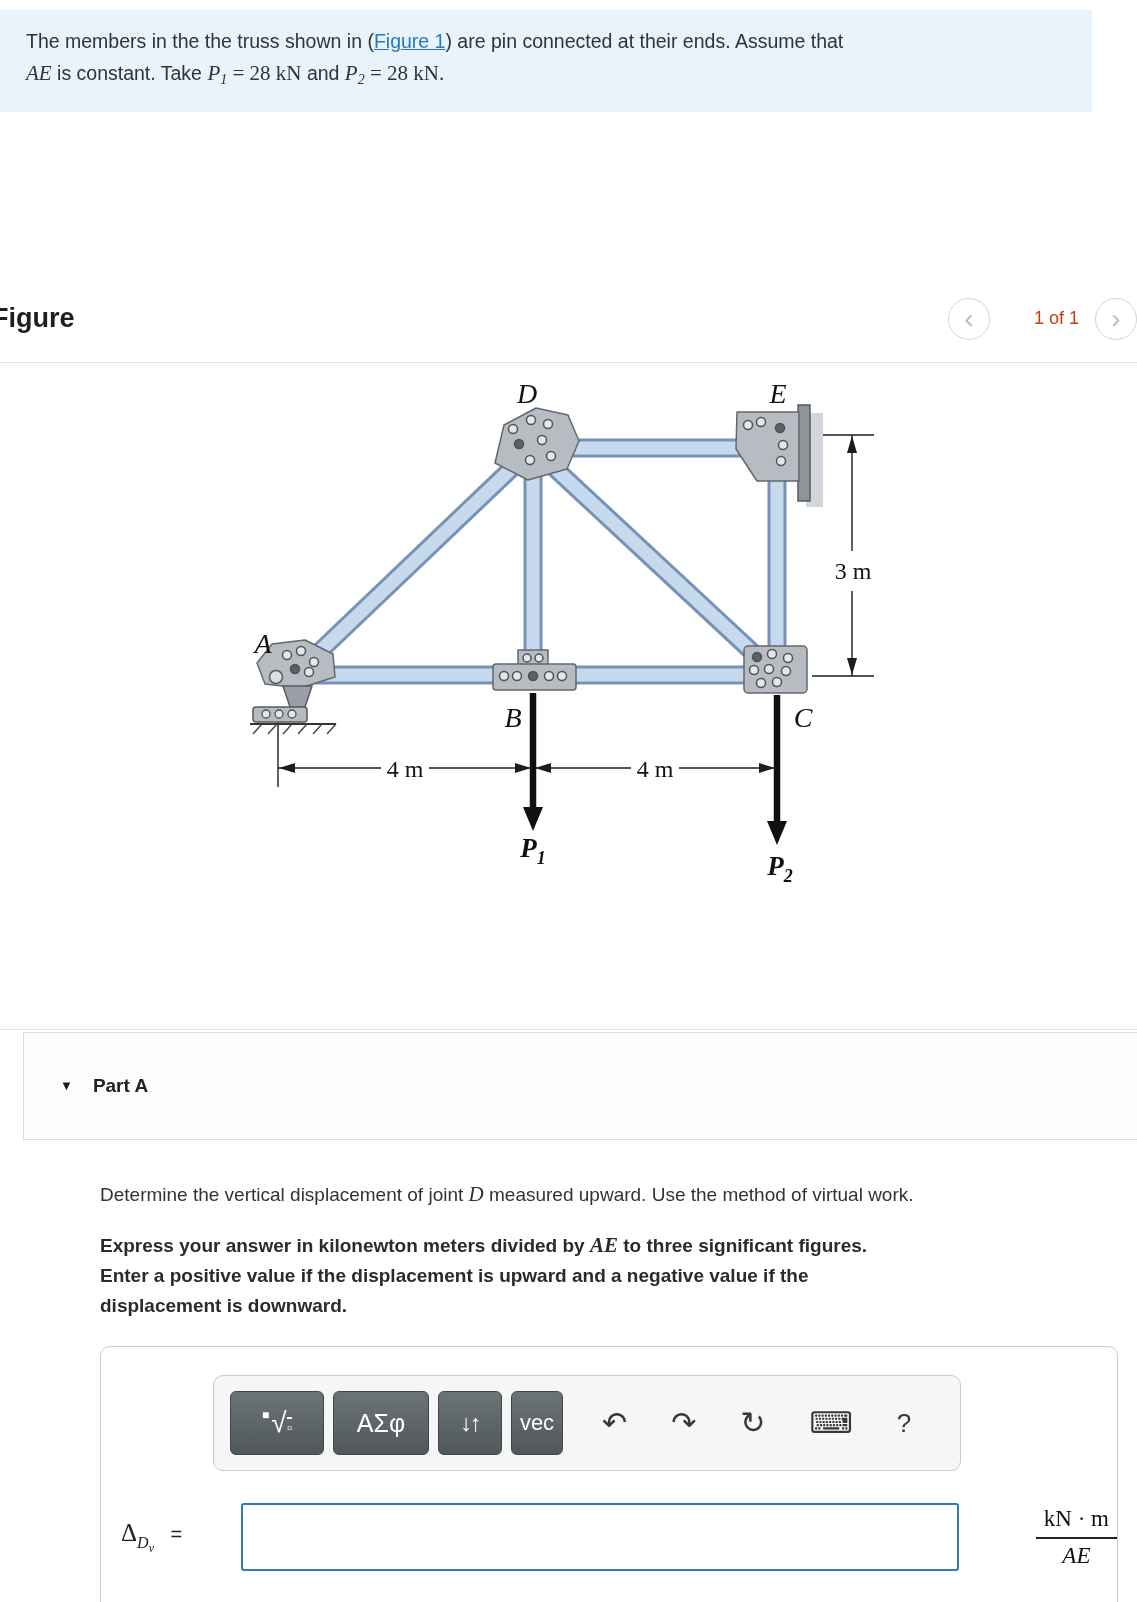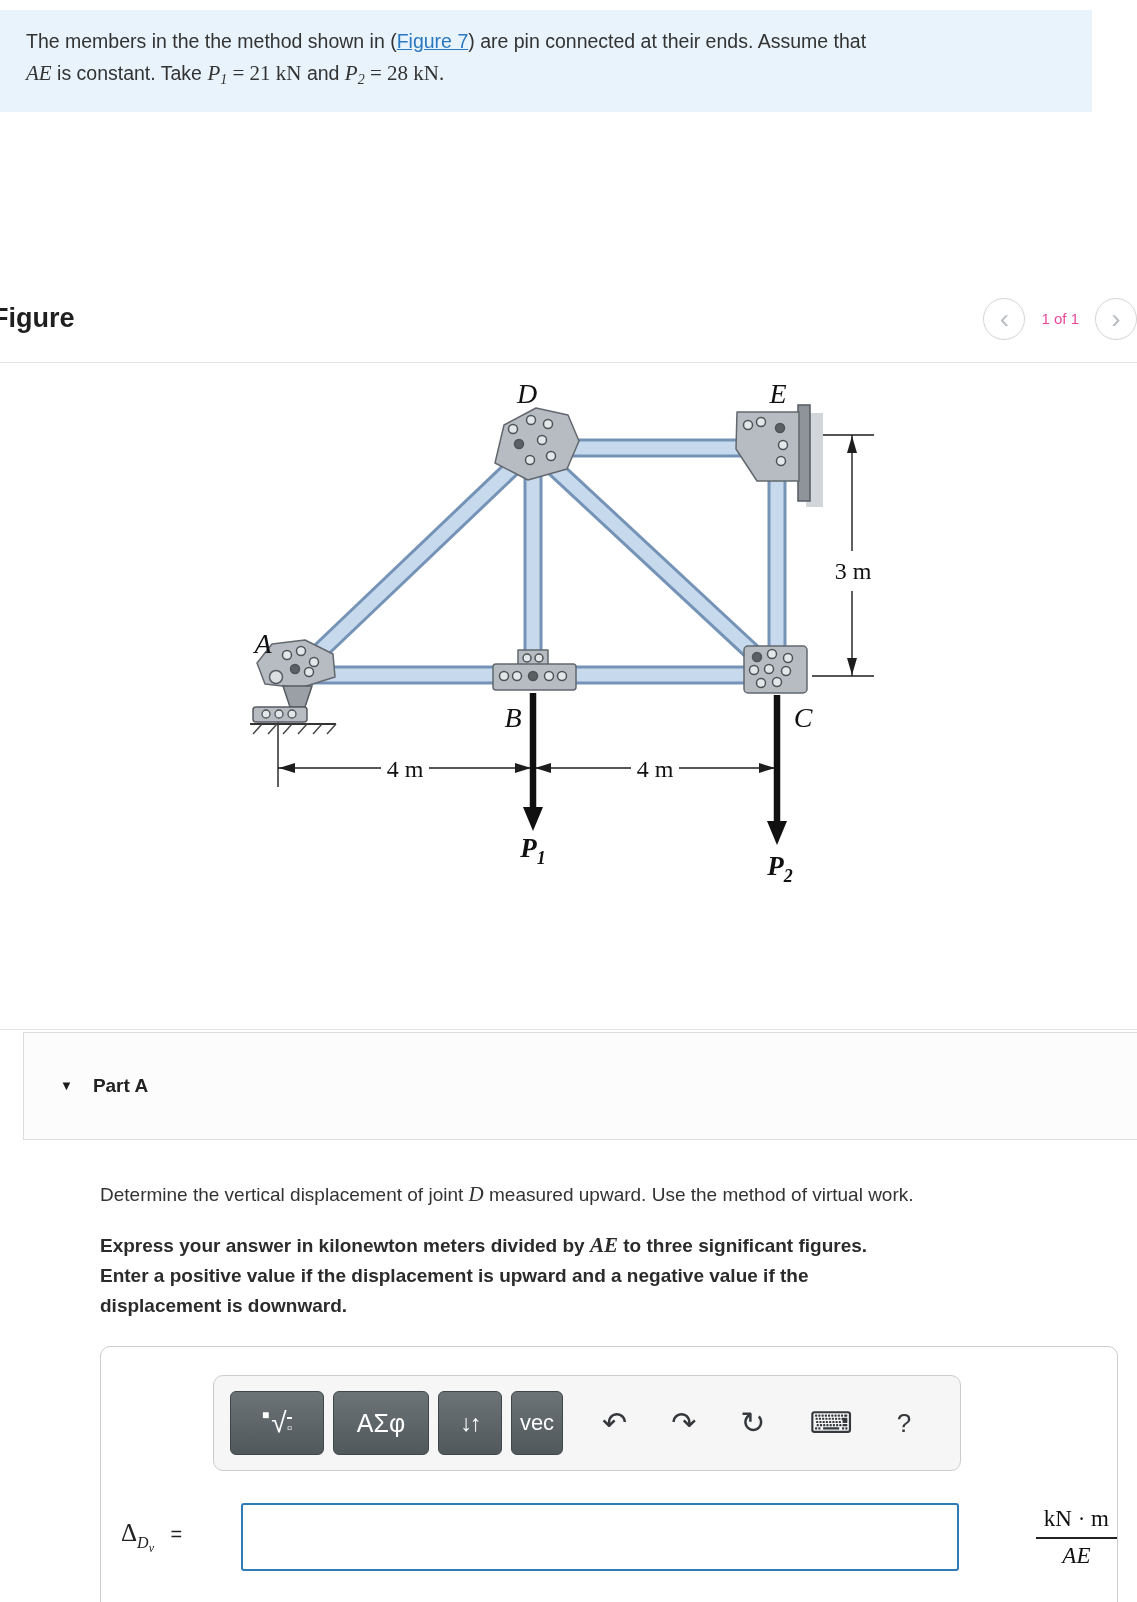--- a/index.html
+++ b/index.html
@@ -41,21 +41,21 @@
   .figure-title { font-size: 27px; font-weight: 700; color: #1f1f1f; }
   .fh-spacer { flex: 1; }
   .pager { display: flex; align-items: center; gap: 16px; }
   .pager-btn {
     width: 42px; height: 42px; border-radius: 50%;
     border: 1px solid #d5d5d5; background: #fff;
     color: #b9bdc1; font-size: 28px; line-height: 1;
     display: flex; align-items: center; justify-content: center;
     cursor: pointer; padding: 0;
   }
-  .pager-count { font-size: 15px; color: #ec4899; }
+  .pager-count { font-size: 18px; color: #c2410c; margin-left: 28px; }
 
   
   .figure-area {
     border-top: 1px solid #e3e3e3;
     border-bottom: 1px solid #e3e3e3;
     height: 666px;
     background: #fff;
   }
   .figure-area svg { margin-left: 10px; display: block; }
   .jlabel { font: italic 28px "Liberation Serif", serif; }
@@ -176,24 +176,24 @@
   .unit-num { padding: 0 8px 5px 8px; border-bottom: 2px solid #222; }
   .unit-den { font-style: italic; padding-top: 4px; }
 </style>
 </head>
 <body>
 
 <div class="page">
 
   <div class="banner">
     <div class="line">
-      <span>The members in the the method shown in (</span><a class="fig-link">Figure 7</a><span>) are pin connected at their ends. Assume that</span>
+      <span>The members in the the truss shown in (</span><a class="fig-link">Figure 1</a><span>) are pin connected at their ends. Assume that</span>
     </div>
     <div class="line">
-      <span class="m-it">AE</span><span> is constant. Take </span><span class="m-it">P</span><span class="m-sub">1</span><span class="m-up"> = 21 kN</span><span> and </span><span class="m-it">P</span><span class="m-sub">2</span><span class="m-up"> = 28 kN.</span>
+      <span class="m-it">AE</span><span> is constant. Take </span><span class="m-it">P</span><span class="m-sub">1</span><span class="m-up"> = 28 kN</span><span> and </span><span class="m-it">P</span><span class="m-sub">2</span><span class="m-up"> = 28 kN.</span>
     </div>
   </div>
 
   <div class="figure-header">
     <div class="figure-title">Figure</div>
     <div class="fh-spacer"></div>
     <div class="pager">
       <button class="pager-btn">
           <span>‹</span>
         </button>

